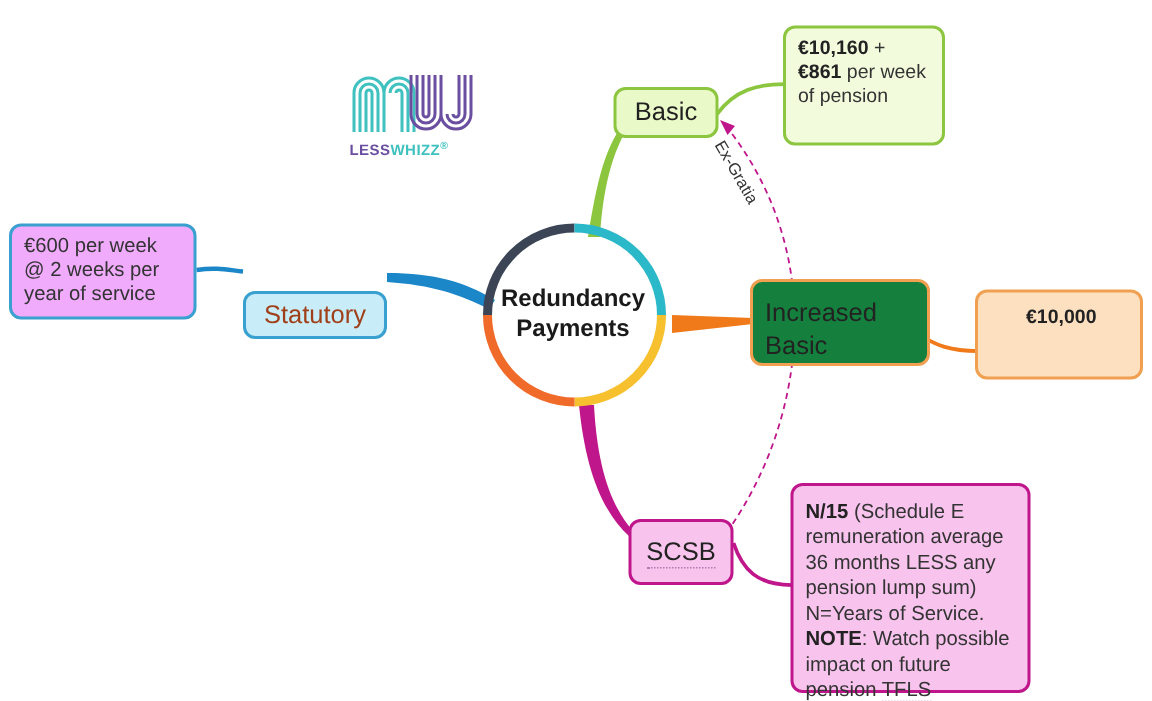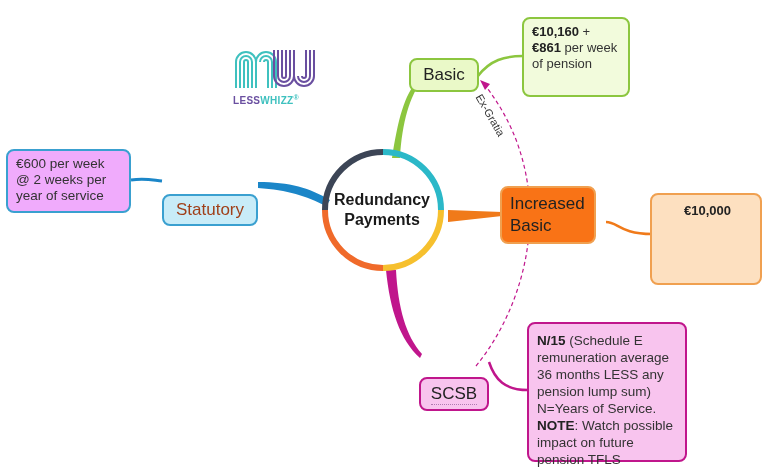--- a/index.html
+++ b/index.html
@@ -73,28 +73,28 @@
 
 <div class="exg">Ex-Gratia</div>
 
 <div class="node topic" style="left:162px;top:166px;width:96px;height:32px;border-color:#3aa0d0;background:#c8ecf8;margin-top:28px;">
   <span style="color:#a0401a">Statutory</span>
 </div>
 <div class="node detail" style="left:6px;top:149px;width:125px;height:64px;border-color:#3aa0d0;background:#f0abfc;font-size:13.5px;">
   <span>€600 per week @ 2 weeks per year of service</span>
 </div>
 
-<div class="node topic" style="left:500px;top:186px;width:96px;height:58px;border-color:#f0a050;background:#f97316;justify-content:flex-start;padding-left:8px;line-height:22px;">
+<div class="node topic" style="left:500px;top:186px;width:120px;height:58px;border-color:#f0a050;background:#15803d;justify-content:flex-start;padding-left:8px;line-height:22px;align-items:flex-end;">
   <div>
     <div>Increased</div>
     <div>Basic</div>
   </div>
 </div>
-<div class="node detail" style="left:650px;top:193px;width:112px;height:92px;border-color:#f0a050;background:#fde0c0;padding-top:8px;padding-left:32px;">
+<div class="node detail" style="left:650px;top:193px;width:112px;height:60px;border-color:#f0a050;background:#fde0c0;padding-top:8px;padding-left:32px;">
   <b>€10,000</b><br>
 </div>
 
-<div class="node topic" style="left:419px;top:346px;width:70px;height:34px;border-color:#c0168c;background:#f8c4ee;margin-top:31px;">
+<div class="node topic" style="left:419px;top:346px;width:70px;height:44px;border-color:#c0168c;background:#f8c4ee;">
   <span class="dotted">SCSB</span>
 </div>
 <div class="node detail" style="left:527px;top:322px;width:160px;height:140px;border-color:#c0168c;background:#f8c4ee;padding:8px 8px;font-size:13.5px;line-height:17px;">
   <b>N/15</b><span> (Schedule E remuneration average 36 months LESS any pension lump sum) N=Years of Service. </span><b>NOTE</b><span>: Watch possible impact on future pension </span><span class="dotted">TFLS</span>
 </div>
 
 </body></html>

